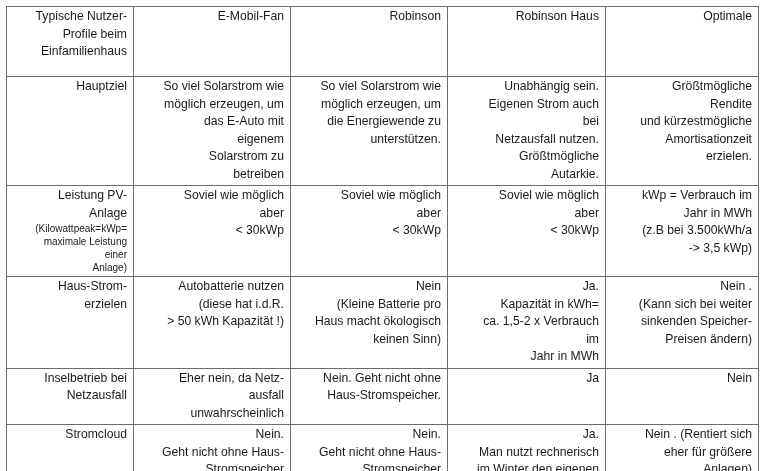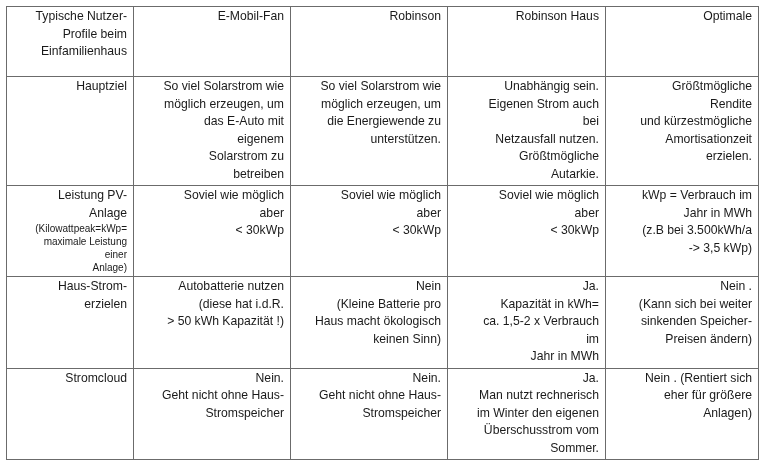--- a/index.html
+++ b/index.html
@@ -121,20 +121,30 @@
     <td>Ja.
 Kapazität in kWh=
 ca. 1,5-2 x Verbrauch im
 Jahr in MWh</td>
     <td>Nein .
 (Kann sich bei weiter
 sinkenden Speicher-
 Preisen ändern)</td>
   </tr>
 
+  <tr class="r-island">
+    <td><span class="bold">Inselbetrieb</span><span> bei
+Netzausfall</span></td>
+    <td>Eher nein, da Netz-
+ausfall unwahrscheinlich</td>
+    <td>Nein. Geht nicht ohne
+Haus-Stromspeicher.</td>
+    <td>Ja</td>
+    <td>Nein</td>
+  </tr>
 
   <tr class="r-cloud">
     <td class="bold">Stromcloud</td>
     <td>Nein.
 Geht nicht ohne Haus-
 Stromspeicher</td>
     <td>Nein.
 Geht nicht ohne Haus-
 Stromspeicher</td>
     <td>Ja.

